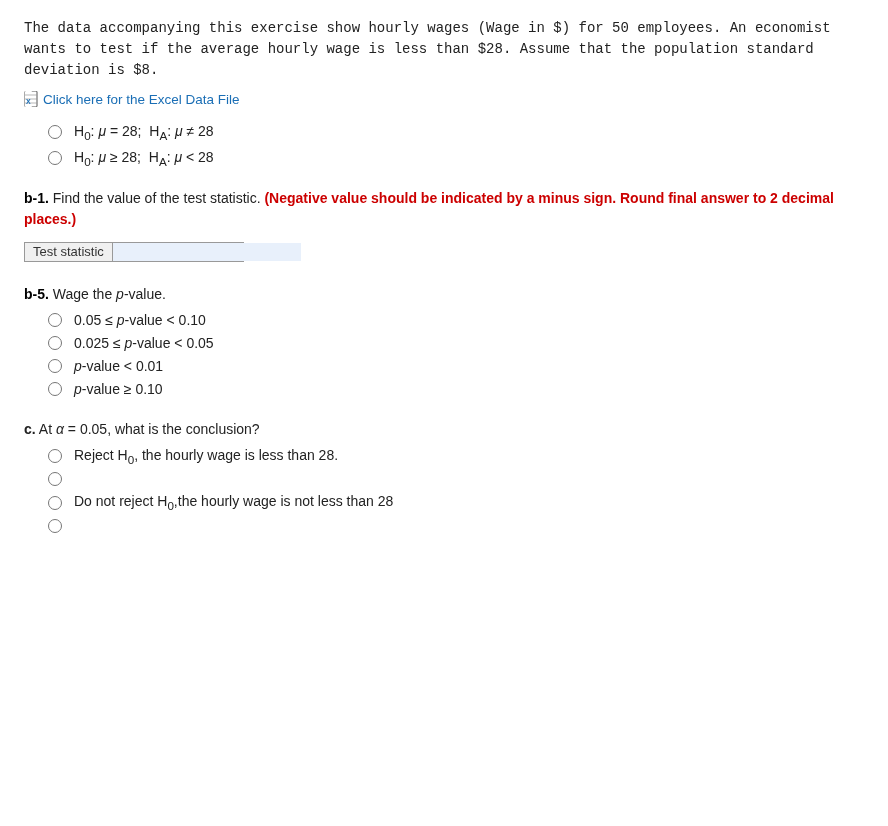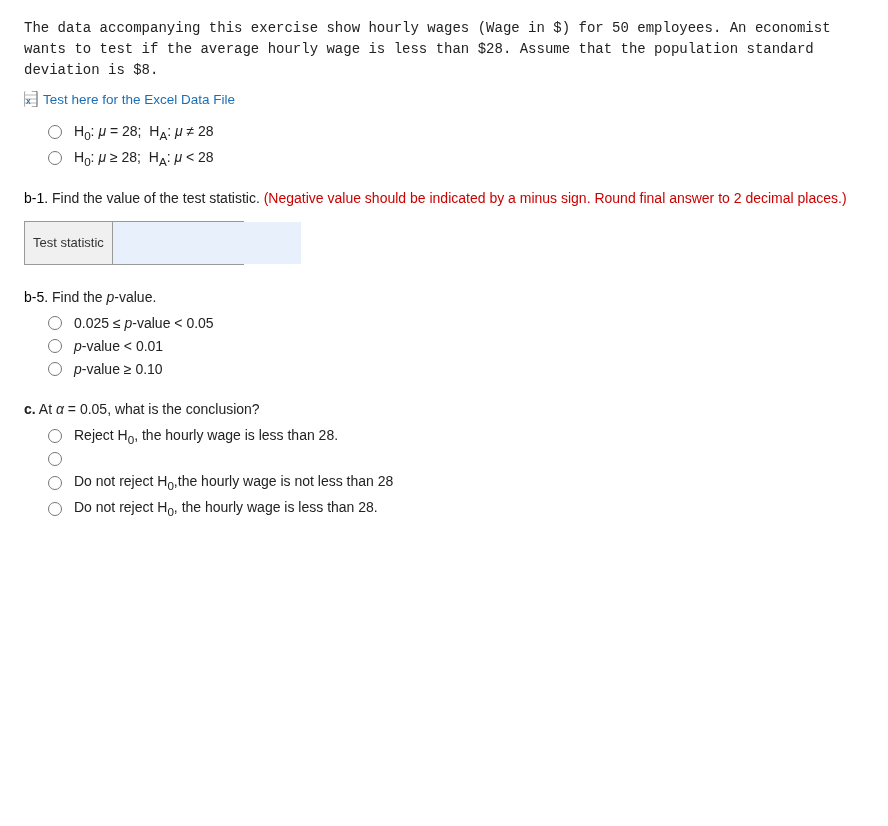--- a/index.html
+++ b/index.html
@@ -43,33 +43,33 @@
       gap: 12px;
       font-size: 14px;
     }
     .radio-item input[type="radio"] {
       margin: 0;
       width: 14px;
       height: 14px;
       cursor: pointer;
     }
     .bold-instruction {
-      font-weight: normal;
+      font-weight: bold;
       color: #000;
     }
     .b1-instruction {
       margin-bottom: 12px;
       line-height: 1.5;
     }
     .test-stat-row {
       display: flex;
       align-items: center;
       border: 1px solid #999;
       width: 220px;
-      height: 44px;
+      height: 20px;
       margin-bottom: 8px;
     }
     .test-stat-label {
       background: #f0f0f0;
       border-right: 1px solid #999;
       padding: 0 8px;
       font-size: 13px;
       height: 100%;
       display: flex;
       align-items: center;
@@ -100,21 +100,21 @@
 
 <a class="excel-link">
   <svg width="14" height="16" viewBox="0 0 14 16">
     <rect x="1" y="0" width="12" height="16" rx="1" fill="#fff" stroke="#555" stroke-width="1"></rect>
     <rect x="1" y="0" width="7" height="16" rx="1" fill="#fff"></rect>
     <line x1="1" y1="4" x2="13" y2="4" stroke="#999" stroke-width="0.7"></line>
     <line x1="1" y1="8" x2="13" y2="8" stroke="#999" stroke-width="0.7"></line>
     <line x1="1" y1="12" x2="13" y2="12" stroke="#999" stroke-width="0.7"></line>
     <text x="2" y="13" font-size="7" fill="#1a6eb5" font-weight="bold">X</text>
   </svg>
-  <span>Test here for the Excel Data File</span>
+  <span>Click here for the Excel Data File</span>
 </a>
 
 <div class="section">
   <div class="radio-group">
     <div class="radio-item">
       <input type="radio" name="section_a" id="a1" style="">
       <label for="a1">H<sub>0</sub>: <span class="math-symbol">μ</span> = 28;&nbsp; H<sub>A</sub>: <span class="math-symbol">μ</span> ≠ 28</label>
     </div>
     <div class="radio-item">
       <input type="radio" name="section_a" id="a3" style="">
@@ -133,23 +133,27 @@
   </p>
   <div class="test-stat-row">
     <div class="test-stat-label">Test statistic</div>
     <input class="test-stat-input" type="text" value="" style="">
   </div>
 </div>
 
 <div class="section p-value-section" style="margin-top:24px;">
   <p>
     <span class="bold-instruction">b-5.</span>
-    <span> Find the </span><span class="italic">p</span><span>-value.</span>
+    <span> Wage the </span><span class="italic">p</span><span>-value.</span>
   </p>
   <div class="radio-group">
+    <div class="radio-item">
+      <input type="radio" name="section_b2" id="b1" style="">
+      <label for="b1">0.05 ≤ <span class="italic">p</span>-value &lt; 0.10</label>
+    </div>
     <div class="radio-item">
       <input type="radio" name="section_b2" id="b2" style="">
       <label for="b2">0.025 ≤ <span class="italic">p</span>-value &lt; 0.05</label>
     </div>
     <div class="radio-item">
       <input type="radio" name="section_b2" id="b4" style="">
       <label for="b4"><span class="italic">p</span>-value &lt; 0.01</label>
     </div>
     <div class="radio-item">
       <input type="radio" name="section_b2" id="b5" style="">
@@ -170,16 +174,15 @@
     </div>
     <div class="radio-item">
       <input type="radio" name="section_c" id="c2" style="">
     </div>
     <div class="radio-item">
       <input type="radio" name="section_c" id="c3" style="">
       <label for="c3">Do not reject H<sub>0</sub>,the hourly wage is not less than 28</label>
     </div>
     <div class="radio-item">
       <input type="radio" name="section_c" id="c4" style="">
-      <label for="c4">Do not reject H<sub>0</sub>, the hourly wage is less than 28.</label>
     </div>
   </div>
 </div>
 
 </body></html>

